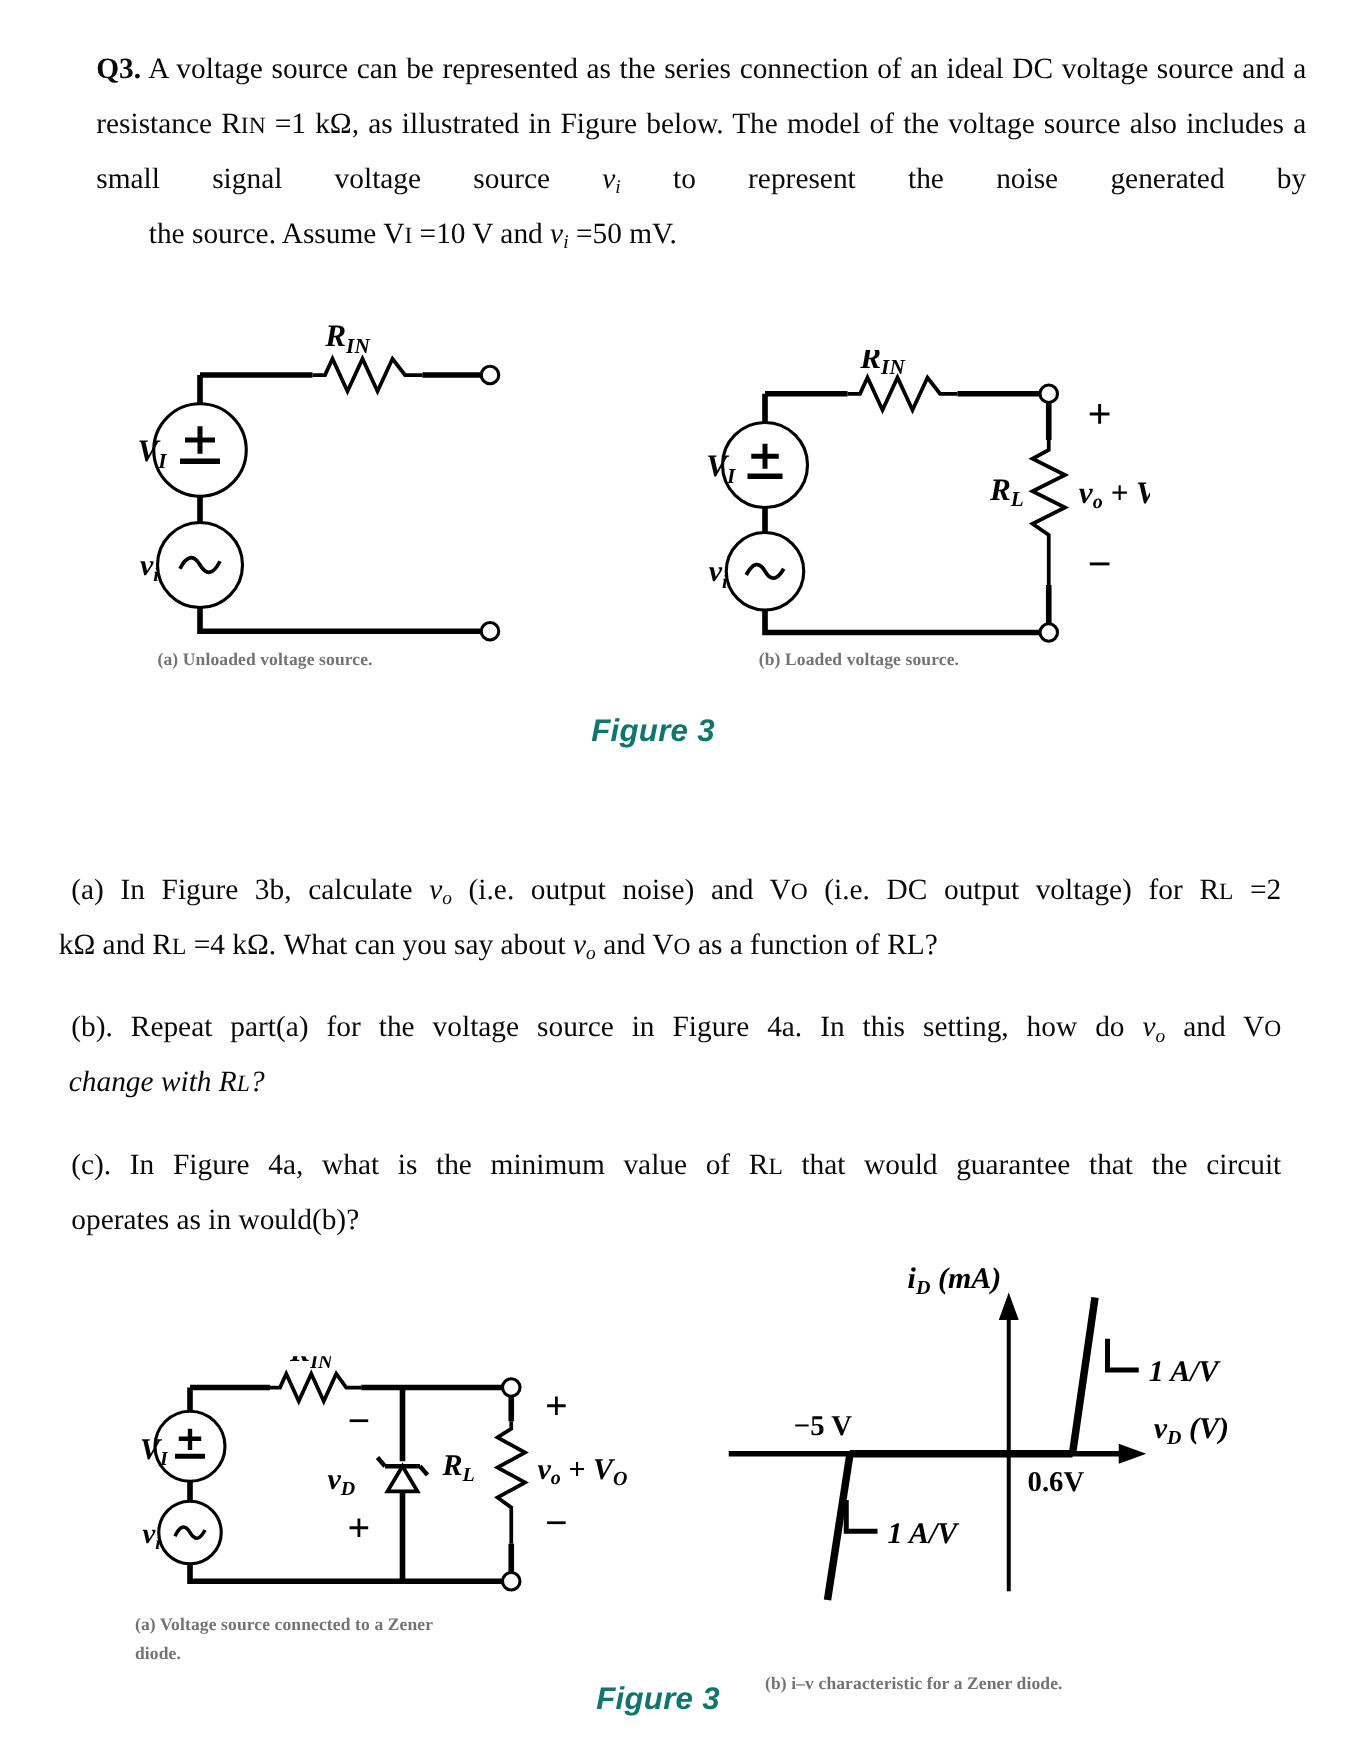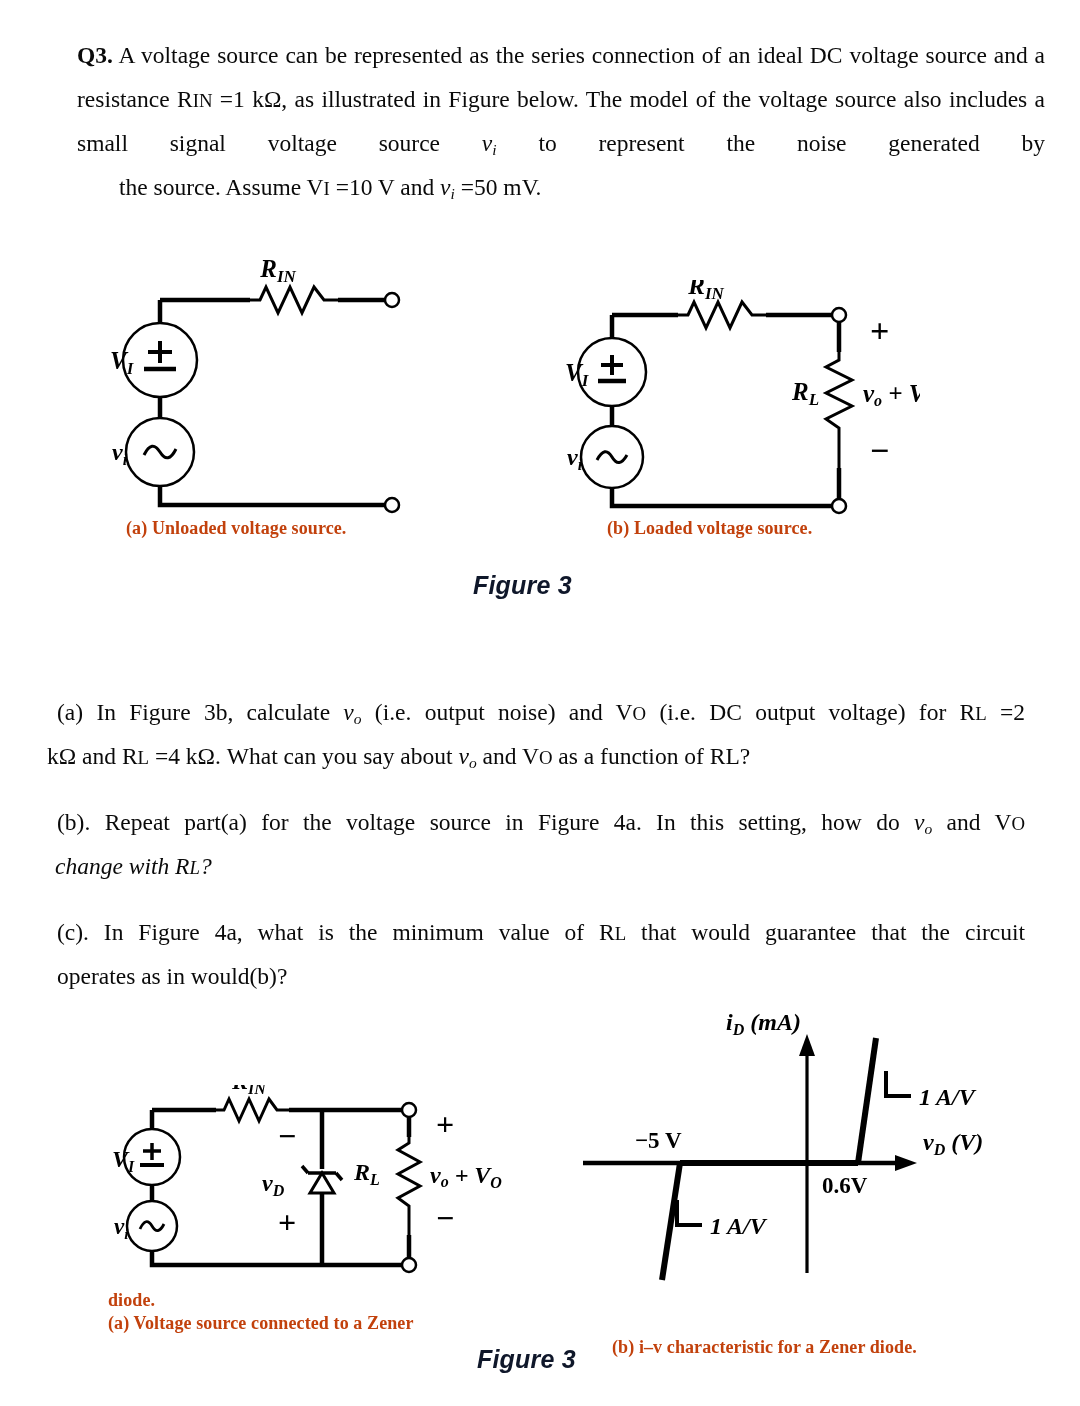--- a/index.html
+++ b/index.html
@@ -38,30 +38,30 @@
     vertical-align: 0;
   }
 
   
   .figlabel {
     position: absolute;
     font-family: "Liberation Sans", sans-serif;
     font-weight: bold;
     font-style: italic;
     font-size: 25px;
-    color: #0f172a;
+    color: #0f766e;
     letter-spacing: 0.2px;
   }
   .subcap {
     position: absolute;
     font-family: "Liberation Serif", serif;
     font-weight: bold;
-    font-size: 18px;
+    font-size: 14px;
     line-height: 23px;
-    color: #c2410c;
+    color: #737373;
     letter-spacing: 0.1px;
   }
 
   
   .fig {
     position: absolute;
   }
   .fig svg { display: block; }
 
   .mlabel {
@@ -216,22 +216,22 @@
     <text class="mlabel up" x="168" y="62" font-size="32">−</text>
     <text class="mlabel" x="152" y="106" font-size="24">v<tspan font-size="16" dy="5">D</tspan></text>
     <text class="mlabel up" x="168" y="148" font-size="32">+</text>
     <text class="mlabel" x="244" y="95" font-size="24">R<tspan font-size="16" dy="5">L</tspan></text>
     <text class="mlabel up" x="326" y="50" font-size="32">+</text>
     <text class="mlabel" x="320" y="98" font-size="24">v<tspan font-size="16" dy="4">o</tspan><tspan font-size="24" dy="-4"> + V</tspan><tspan font-size="16" dy="5">O</tspan></text>
     <text class="mlabel up" x="326" y="144" font-size="32">−</text>
   </svg>
 </div>
 <div class="subcap" style="left:108px; top:1289px; width:380px;">
+  <div>(a) Voltage source connected to a Zener</div>
   <div>diode.</div>
-  <div>(a) Voltage source connected to a Zener</div>
 </div>
 
 <div class="fig" style="left:575px; top:1008px;">
   <svg width="420" height="275" viewBox="0 0 420 275">
 
     <path d="M8 155 L328 155" stroke="#000" stroke-width="4.5" fill="none"></path>
     <path d="M320 147 L342 155 L320 163 Z" fill="#000"></path>
 
     <path d="M232 265 L232 40" stroke="#000" stroke-width="3.2" fill="none"></path>
     <path d="M224 48 L232 26 L240 48 Z" fill="#000"></path>

